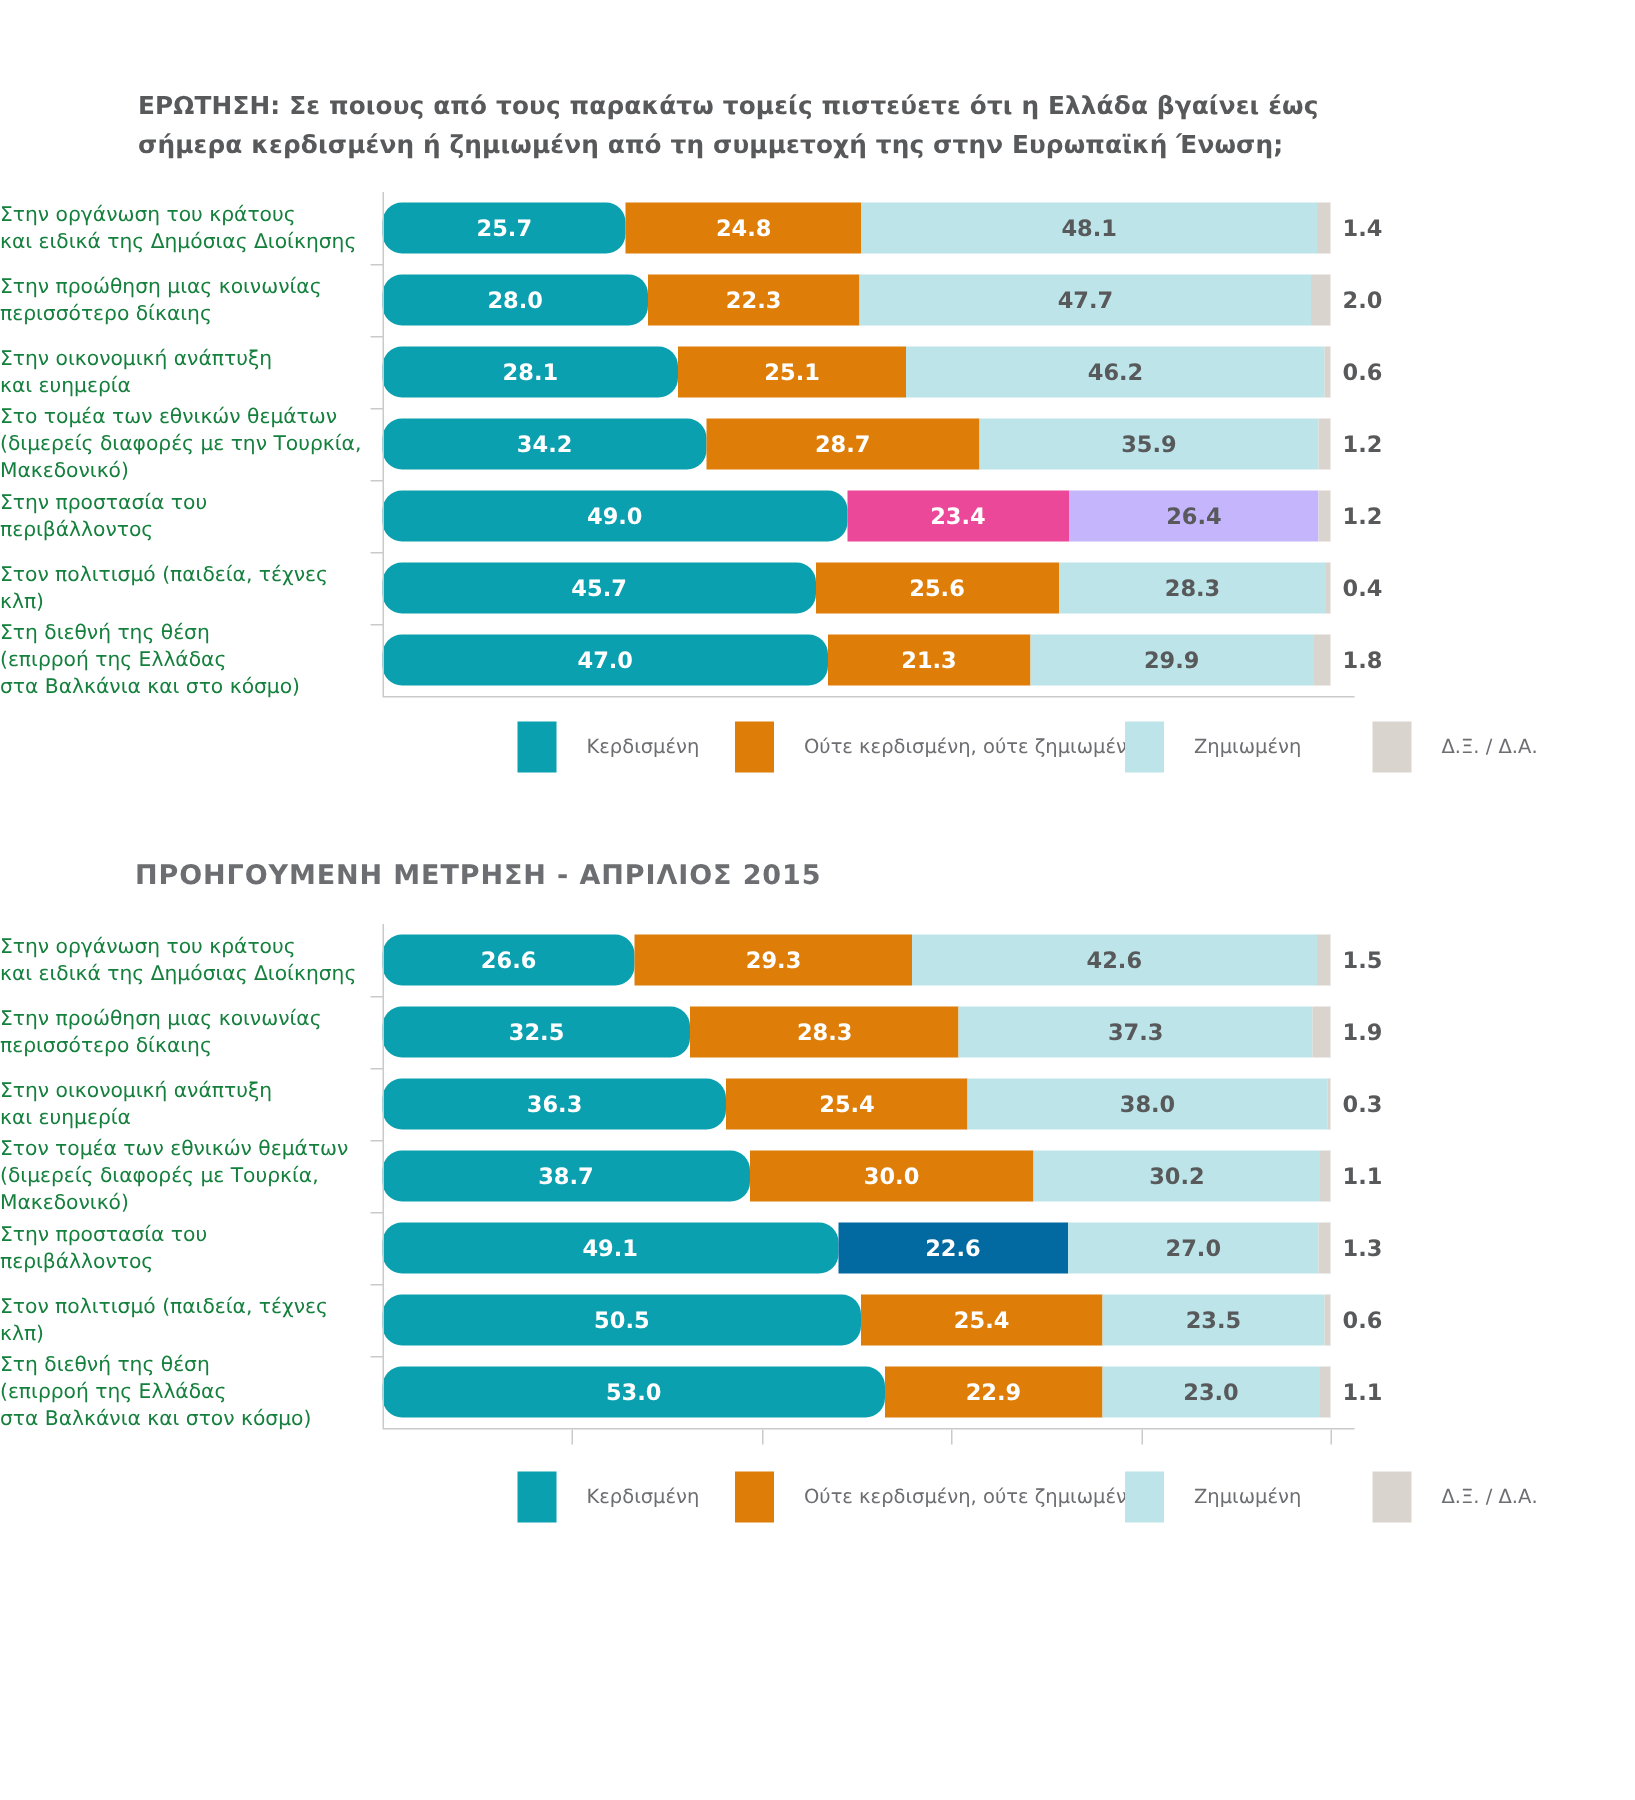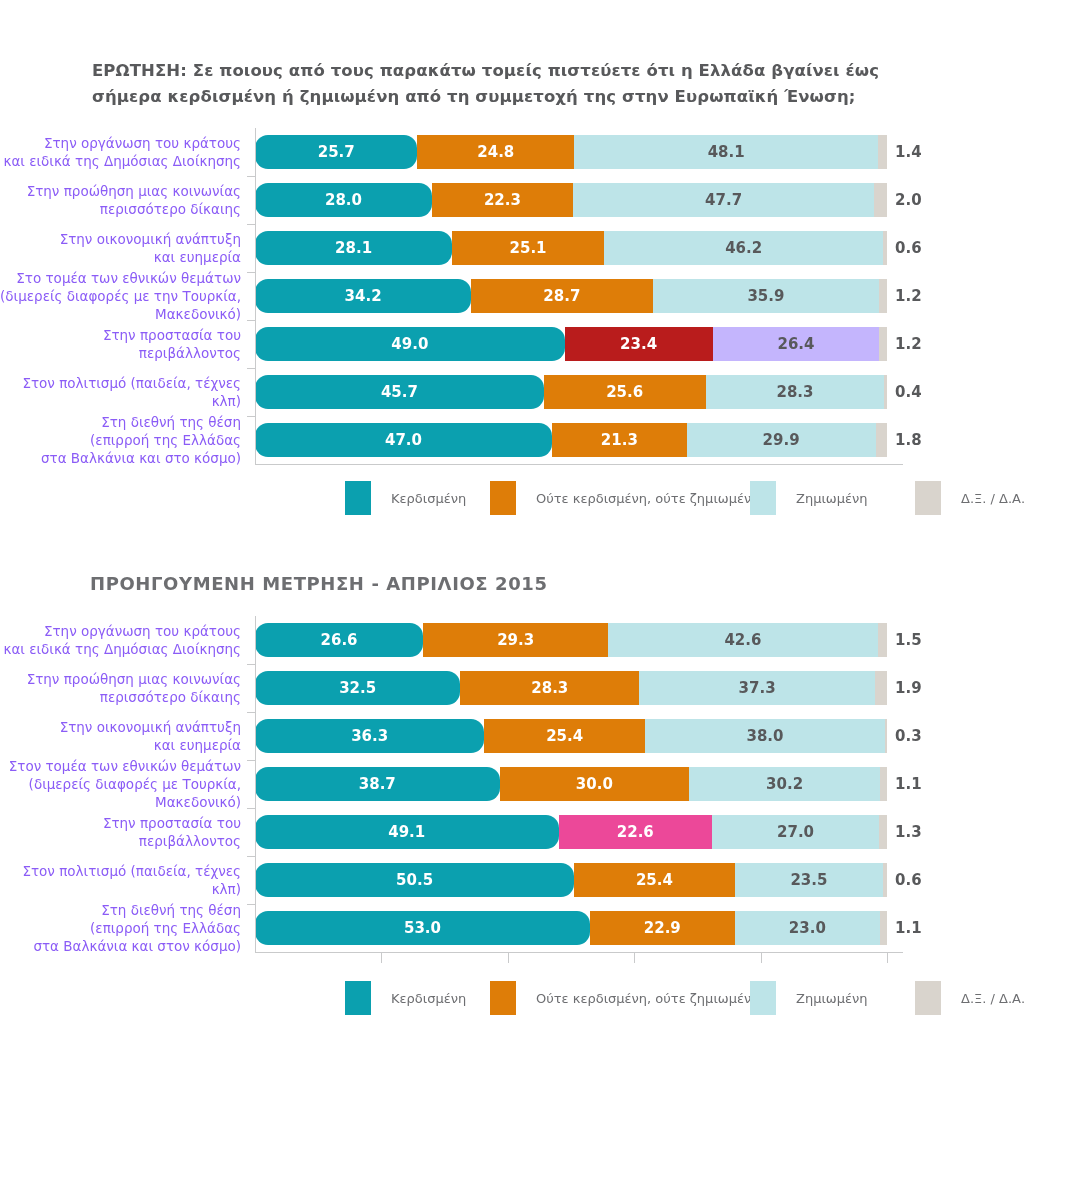--- a/index.html
+++ b/index.html
@@ -68,23 +68,23 @@
     position: relative;
     height: 48px;
     display: flex;
     align-items: center;
   }
 
   .row-label {
     width: 255px;
     padding-right: 14px;
     box-sizing: border-box;
-    text-align: right;
+    text-align: left;
     font-size: 13.5px;
-    color: #8b5cf6;
+    color: #15803d;
     line-height: 1.35;
     white-space: pre-line;
   }
 
   .row-track {
     position: relative;
     width: 648px;
     height: 48px;
     display: flex;
     align-items: center;
@@ -300,21 +300,21 @@
               <div class="outer-value">1.2</div>
             </div>
           </div>
           <div class="row">
             <div class="row-label">Στην προστασία του περιβάλλοντος</div>
             <div class="row-track">
               <div class="bar">
                 <div class="seg seg-a" style="width: 309.68px; background: rgb(11, 160, 175);">
                   <span>49.0</span>
                 </div>
-                <div class="seg seg-b" style="width: 147.888px; background: #b91c1c;">
+                <div class="seg seg-b" style="width: 147.888px; background: #ec4899;">
                   <span>23.4</span>
                 </div>
                 <div class="seg seg-c" style="width: 166.848px; background: #c4b5fd;">
                   <span>26.4</span>
                 </div>
                 <div class="seg seg-d" style="width: 7.584px; background: rgb(217, 212, 205);"></div>
               </div>
               <div class="outer-value">1.2</div>
             </div>
           </div>
@@ -469,21 +469,21 @@
               <div class="outer-value">1.1</div>
             </div>
           </div>
           <div class="row">
             <div class="row-label">Στην προστασία του περιβάλλοντος</div>
             <div class="row-track">
               <div class="bar">
                 <div class="seg seg-a" style="width: 310.312px; background: rgb(11, 160, 175);">
                   <span>49.1</span>
                 </div>
-                <div class="seg seg-b" style="width: 157px; background: #ec4899;">
+                <div class="seg seg-b" style="width: 157px; background: #0369a1;">
                   <span>22.6</span>
                 </div>
                 <div class="seg seg-c" style="width: 170.64px; background: rgb(189, 228, 232);">
                   <span>27.0</span>
                 </div>
                 <div class="seg seg-d" style="width: 8.216px; background: rgb(217, 212, 205);"></div>
               </div>
               <div class="outer-value">1.3</div>
             </div>
           </div>

